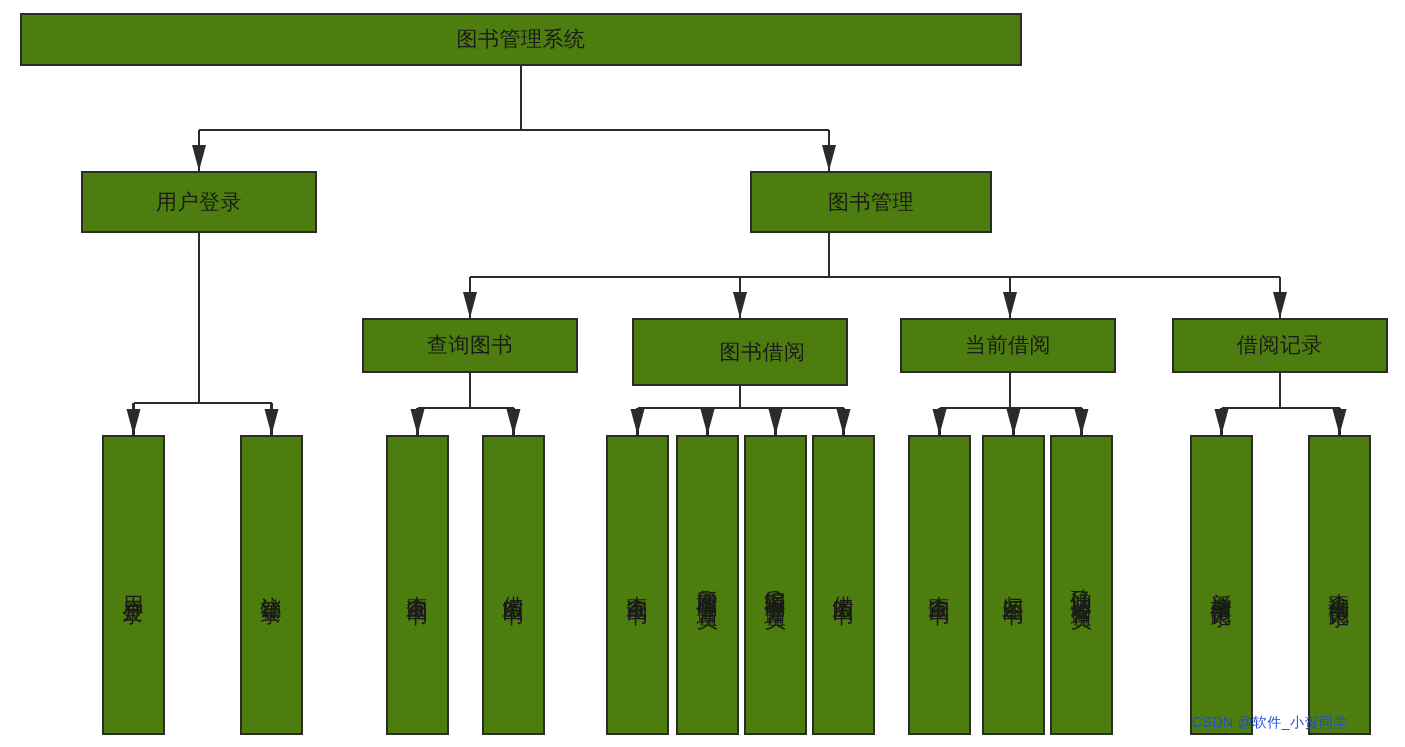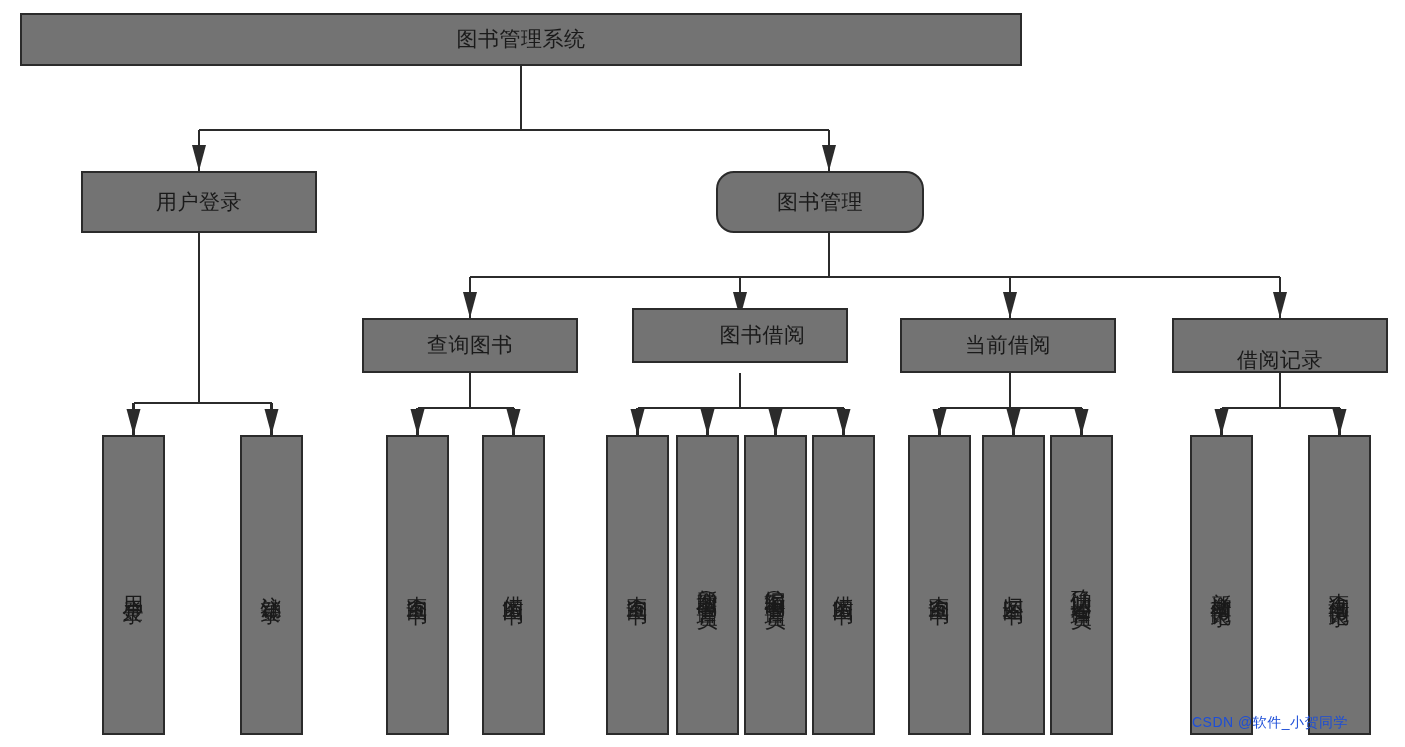--- a/index.html
+++ b/index.html
@@ -4,21 +4,21 @@
 <style>
   html,body{margin:0;padding:0;background:#ffffff;}
   body{
     font-family:"Liberation Sans","DejaVu Sans",sans-serif;
     width:1405px;height:747px;position:relative;overflow:hidden;
   }
   #diagram-root{position:absolute;left:0;top:0;width:1405px;height:747px;}
   svg.flow{position:absolute;left:0;top:0;width:1405px;height:747px;}
   .node-box{
     position:absolute;
-    background:#737373;
+    background:#4d7c0f;
     border:2px solid #2b2b2b;
     box-sizing:border-box;
     display:flex;
     align-items:center;
     justify-content:center;
   }
   .node-label{
     color:#1a1a1a;
     line-height:1.05;
     text-align:center;
@@ -108,34 +108,34 @@
       <polygon points="1332.5,409 1346.5,409 1339.5,435" fill="#2b2b2b"></polygon>
     </svg>
 
   <div class="node-box horizontal" id="n-root" style="left: 20px; top: 13px; width: 1002px; height: 53px;">
     <span class="node-label">图书管理系统</span>
   </div>
 
   <div class="node-box horizontal" id="n-user_login" style="left: 81px; top: 171px; width: 236px; height: 62px;">
     <span class="node-label">用户登录</span>
   </div>
-  <div class="node-box horizontal" id="n-book_manage" style="left: 716px; top: 171px; width: 208px; height: 62px; border-radius: 18px;">
+  <div class="node-box horizontal" id="n-book_manage" style="left: 750px; top: 171px; width: 242px; height: 62px;">
     <span class="node-label">图书管理</span>
   </div>
 
   <div class="node-box horizontal" id="n-new_book_rec" style="left: 362px; top: 318px; width: 216px; height: 55px;">
     <span class="node-label">查询图书</span>
   </div>
-  <div class="node-box horizontal" id="n-book_borrow" style="left: 632px; top: 308px; width: 216px; height: 55px; padding-left: 45px;">
+  <div class="node-box horizontal" id="n-book_borrow" style="left: 632px; top: 318px; width: 216px; height: 68px; padding-left: 45px;">
     <span class="node-label">图书借阅</span>
   </div>
   <div class="node-box horizontal" id="n-current_borrow" style="left: 900px; top: 318px; width: 216px; height: 55px;">
     <span class="node-label">当前借阅</span>
   </div>
-  <div class="node-box horizontal" id="n-borrow_record" style="left: 1172px; top: 318px; width: 216px; height: 55px; align-items: flex-end;">
+  <div class="node-box horizontal" id="n-borrow_record" style="left: 1172px; top: 318px; width: 216px; height: 55px;">
     <span class="node-label">借阅记录</span>
   </div>
 
   <div class="node-box vertical" id="n-leaf_user_login" style="left: 102px; top: 435px; width: 63px; height: 300px;">
     <span class="node-label">用户登录</span>
   </div>
   <div class="node-box vertical" id="n-leaf_logout" style="left: 240px; top: 435px; width: 63px; height: 300px;">
     <span class="node-label">注销登录</span>
   </div>
 

